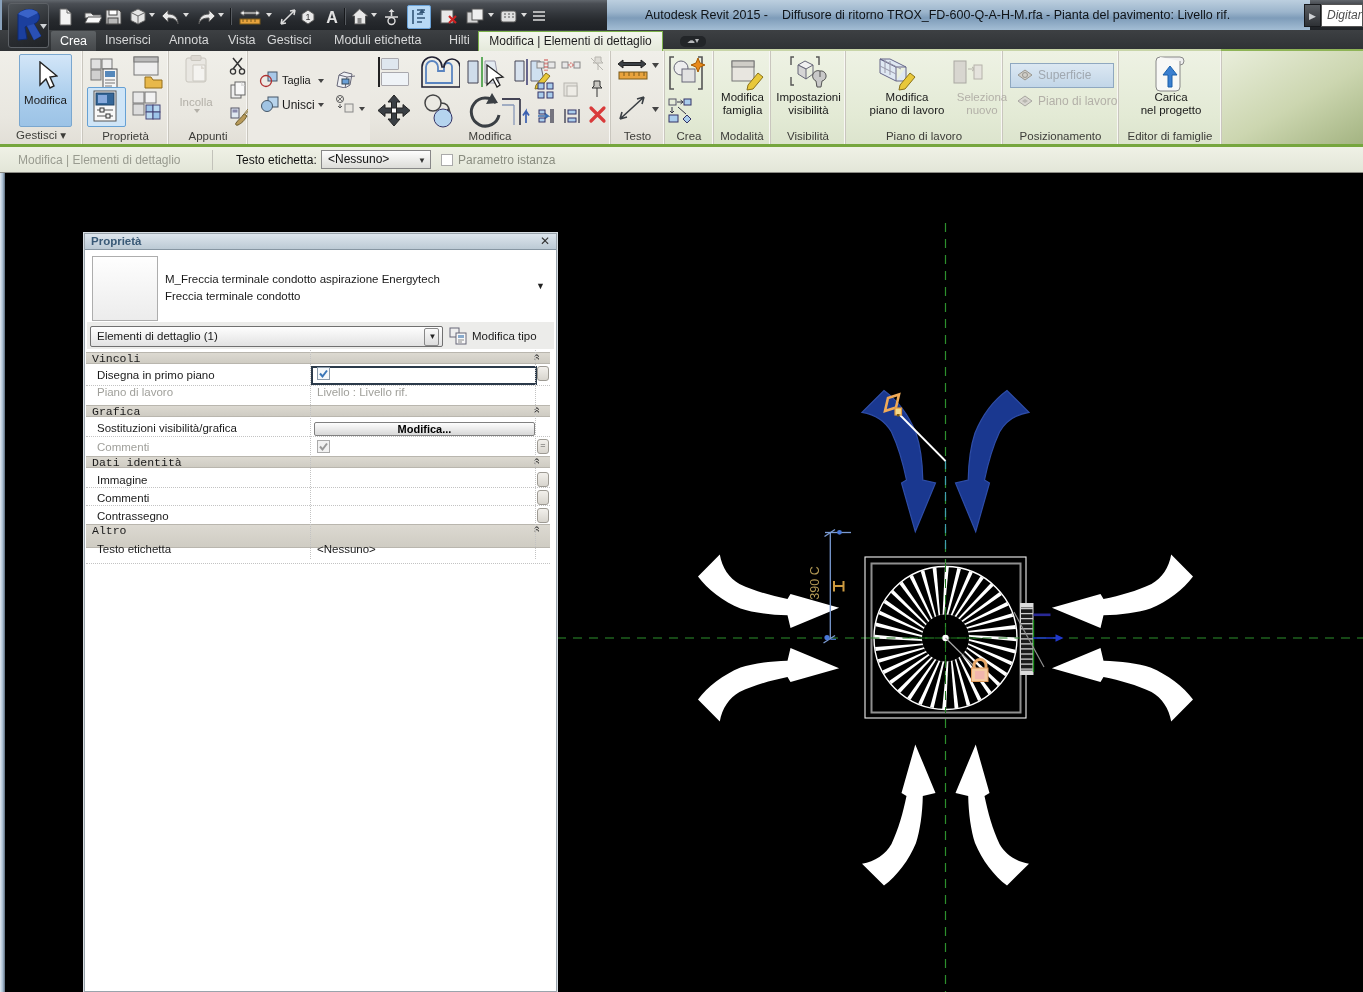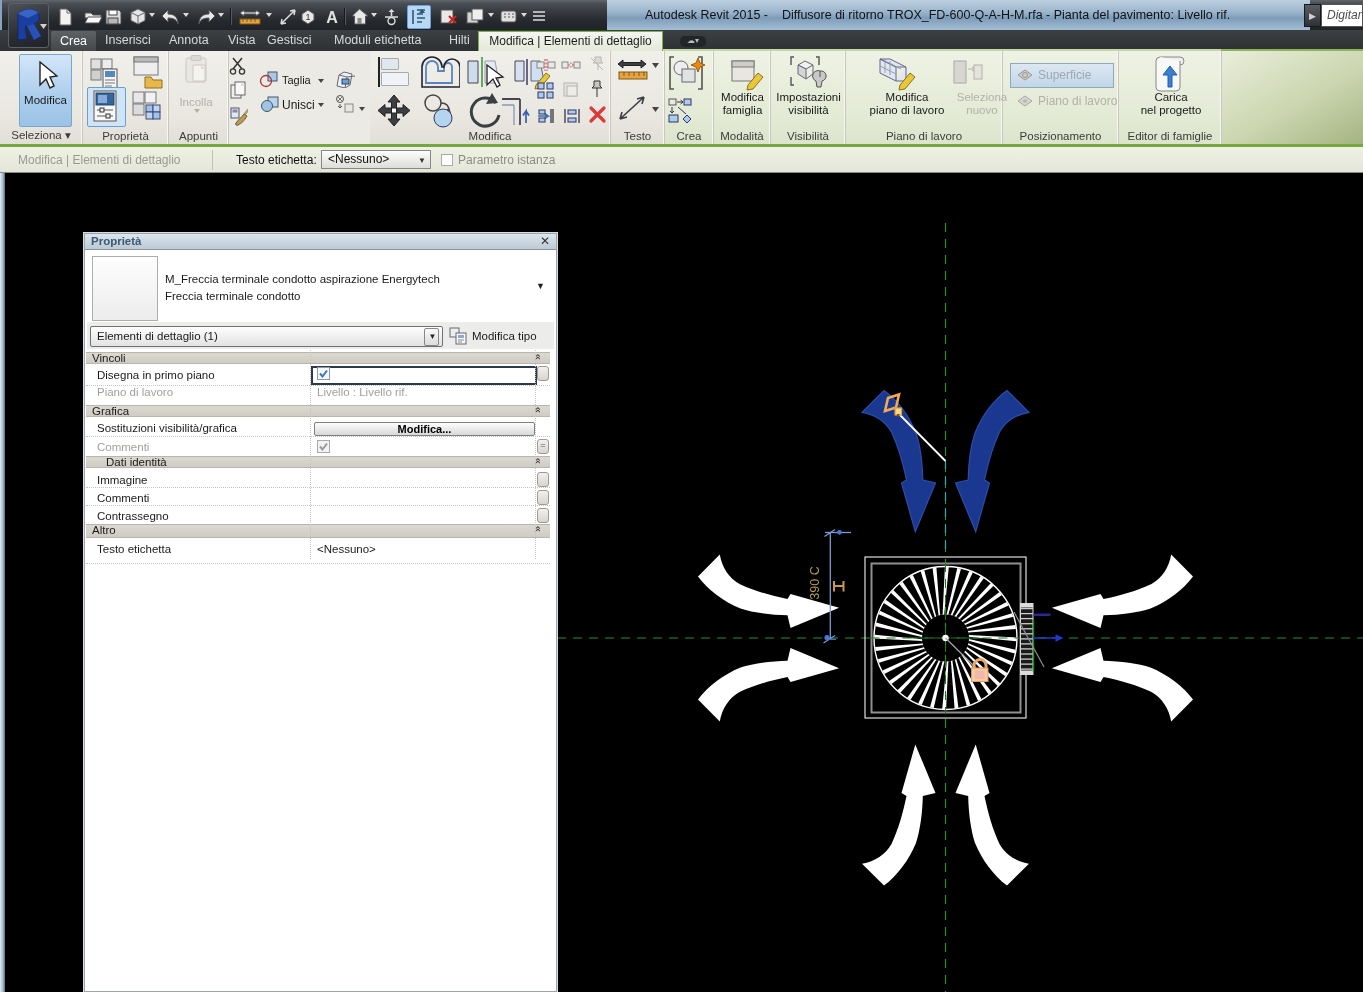--- a/index.html
+++ b/index.html
@@ -26,21 +26,21 @@
 .ctpanel { background:linear-gradient(#eef2e4,#e3ead5 70%,#dce4cd); }
 .plabel { position:absolute; bottom:2px; left:0; width:100%; text-align:center; font-size:11.5px; color:#3c3c38; }
 #greenline { left:0; top:144px; width:1363px; height:3px; background:#76a63e; }
 #optbar { left:0; top:147px; width:1363px; height:26px; background:linear-gradient(#eff1e6,#e3e6d8);
   border-bottom:1px solid #8b8b85; font-size:12px; color:#111; }
 #optbar .gray { color:#999b90; }
 #canvas { left:0; top:173px; width:1363px; height:819px; background:#000; }
 #palette { left:84px; top:233px; width:473px; height:759px; background:#fff; border:1px solid #9aa4ac; box-shadow:0 0 0 1px #d7dde2; font-size:11.5px; }
 #paltitle { left:0px; top:0px; width:471px; height:16px; background:linear-gradient(#dde5ec,#bccad5);
   border-bottom:1px solid #8796a2; color:#3a5a77; font-weight:bold; font-size:11.5px; line-height:15px; padding-left:6px; }
-.prow { position:absolute; left:1px; width:464px; }
+.prow { position:absolute; left:1px; width:464px;font-family:Liberation Mono, monospace; }
 .phead { background:linear-gradient(#dcd9d1,#cfccc3); border-top:1px solid #b9b6ae; border-bottom:1px solid #b9b6ae; color:#1c1c1c; }
 .pcell { position:absolute; font-size:11.5px; color:#1a1a1a; white-space:nowrap; }
 .gray2 { color:#a0a09b !important; }
 .dotline { position:absolute; border-top:1px dotted #c3c3c3; height:0; }
 .sbtn { position:absolute; width:12px; height:15px; background:linear-gradient(#f2f0ec,#d8d5ce); border:1px solid #9d9a93; border-radius:3px; }
 .chev { position:absolute; color:#555; font-size:10px; }
 </style></head><body>
 <div id="canvas" class="abs"></div>
 <svg class="abs" style="left:0;top:173px" width="1363" height="819" viewBox="0 0 1363 819">
     <line x1="557" y1="465.0" x2="1363" y2="465.0" stroke="#2d8f2d" stroke-width="1.2" stroke-dasharray="9 7"></line>
@@ -258,26 +258,26 @@
     <path d="M4 6 h2 M8 6 h2 M12 6 h2 M4 9 h2 M8 9 h2 M12 9 h2" stroke="#555"></path>
   </svg>
 <svg class="abs" style="left:521px;top:13px" width="7" height="6" viewBox="0 0 7 6">
     <path d="M0 0 h6 l-3 4 z" fill="#ddd"></path>
   </svg>
 <svg class="abs" style="left:532px;top:10px" width="14" height="14" viewBox="0 0 14 14">
     <path d="M1 2 h12 M1 6 h12 M1 10 h12" stroke="#ddd" stroke-width="1.5"></path>
   </svg>
 <div id="ribbon" class="abs">
     <div class="panel grpanel" style="left:0px;width:83px">
-      <div class="plabel">Seleziona ▾</div>
+      <div class="plabel">Gestisci ▾</div>
     </div>
     <div class="panel grpanel" style="left:83px;width:86px">
       <div class="plabel">Proprietà</div>
     </div>
-    <div class="panel grpanel" style="left:169px;width:60px">
+    <div class="panel grpanel" style="left:169px;width:79px">
       <div class="plabel">Appunti</div>
     </div>
     <div class="panel grpanel" style="left:370px;width:241px">
       <div class="plabel">Modifica</div>
     </div>
     <div class="panel grpanel" style="left:611px;width:54px">
       <div class="plabel">Testo</div>
     </div>
     <div class="panel ctpanel" style="left:665px;width:49px">
       <div class="plabel">Crea</div>
@@ -587,32 +587,32 @@
     <div class="pcell" style="left:12px;top:188px">Sostituzioni visibilità/grafica</div>
     <div class="abs" style="left:229px;top:188px;width:221px;height:14px;background:linear-gradient(#fdfdfd,#d8d8d8);border:1px solid #808080;border-radius:2px;text-align:center;font-size:11px;font-weight:bold;line-height:12px">Modifica...</div>
     <div class="dotline" style="left:1px;top:202px;width:464px"></div>
     <div class="pcell gray2" style="left:12px;top:207px">Commenti</div>
     <svg class="abs" style="left:232px;top:206px" width="13" height="13" viewBox="0 0 13 13">
       <rect x="0.5" y="0.5" width="12" height="12" fill="#f2f2f2" stroke="#aaa"></rect>
       <path d="M3 6.5 l2.5 3 l4.5 -6" fill="none" stroke="#999" stroke-width="2"></path>
     </svg>
     <div class="sbtn" style="left:452px;top:205px;line-height:11px;text-align:center;font-size:9px;color:#555">=</div>
     <div class="prow phead" style="top:222px;height:12px">
-      <span class="pcell" style="left:20px;top:-1px">Dati identità</span>
+      <span class="pcell" style="left:6px;top:-1px">Dati identità</span>
       <span class="chev" style="left:448px;top:-2px;transform:rotate(-90deg);font-size:11px;color:#222">»</span>
     </div>
     <div class="pcell" style="left:12px;top:240px">Immagine</div>
     <div class="sbtn" style="left:452px;top:238px"></div>
     <div class="dotline" style="left:1px;top:253px;width:464px"></div>
     <div class="pcell" style="left:12px;top:258px">Commenti</div>
     <div class="sbtn" style="left:452px;top:256px"></div>
     <div class="dotline" style="left:1px;top:271px;width:464px"></div>
     <div class="pcell" style="left:12px;top:276px">Contrassegno</div>
     <div class="sbtn" style="left:452px;top:274px"></div>
-    <div class="prow phead" style="top:290px;height:14px">
+    <div class="prow phead" style="top:290px;height:24px">
       <span class="pcell" style="left:6px;top:-1px">Altro</span>
       <span class="chev" style="left:448px;top:-2px;transform:rotate(-90deg);font-size:11px;color:#222">»</span>
     </div>
     <div class="pcell" style="left:12px;top:309px">Testo etichetta</div>
     <div class="pcell" style="left:232px;top:309px">&lt;Nessuno&gt;</div>
     <div class="dotline" style="left:1px;top:329px;width:464px"></div>
     <div class="abs" style="left:225px;top:116px;width:0;height:209px;border-left:1px dotted #c3c3c3"></div>
     <div class="abs" style="left:450px;top:116px;width:0;height:209px;border-left:1px dotted #c3c3c3"></div>
   </div>
 </body></html>

